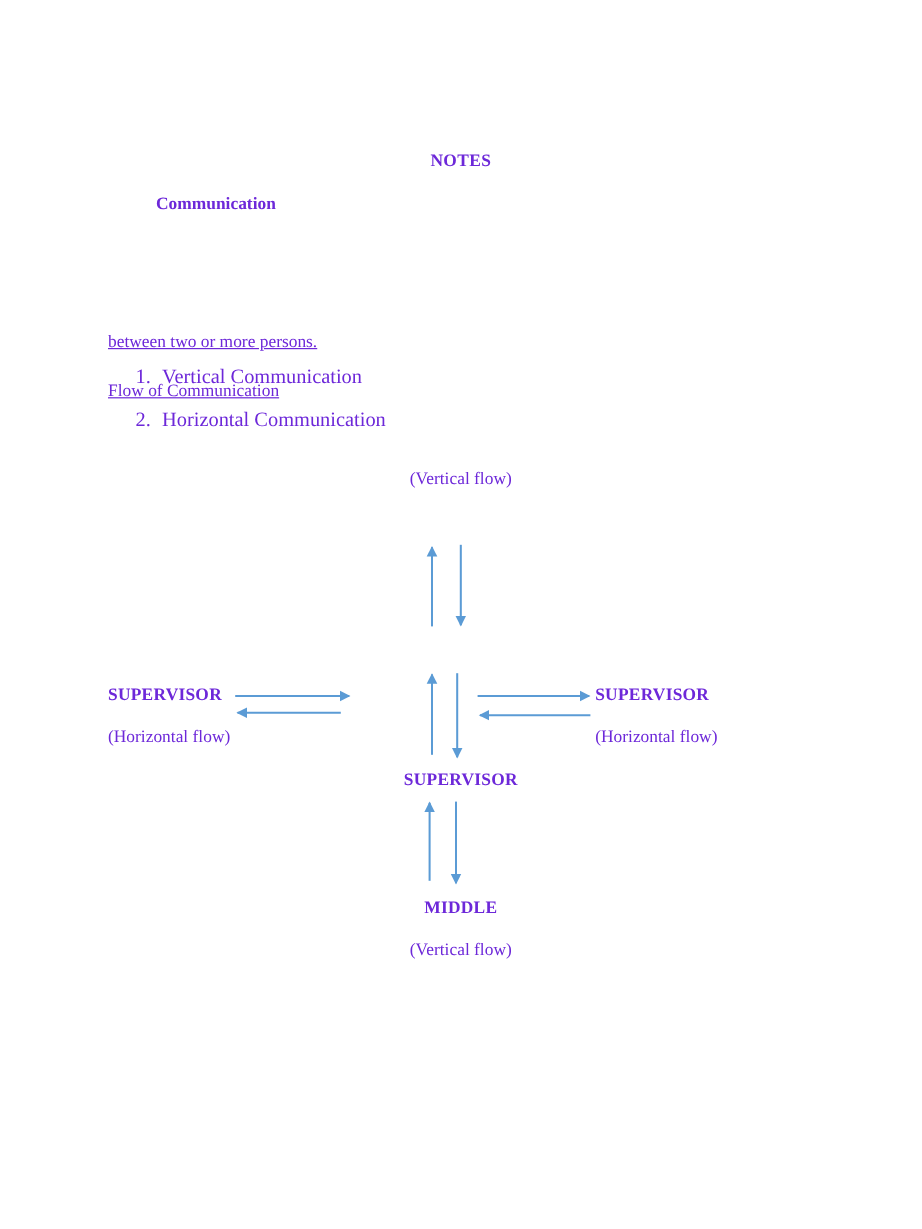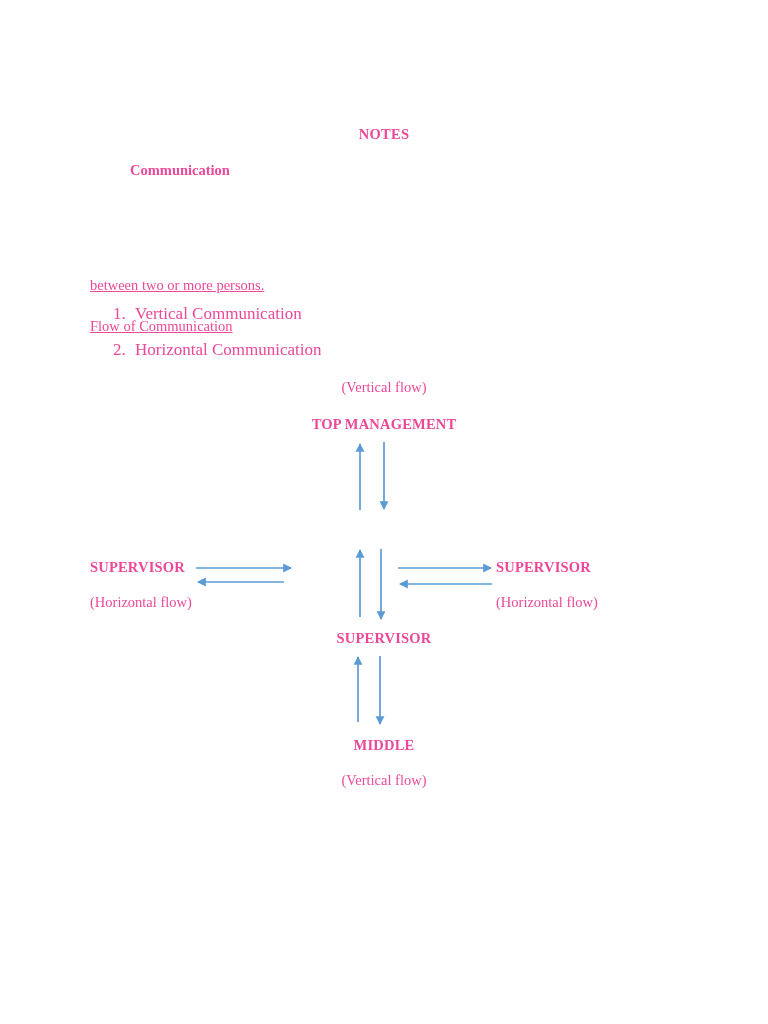--- a/index.html
+++ b/index.html
@@ -6,21 +6,21 @@
     margin: 0;
     padding: 0;
     background: #ffffff;
   }
   .page {
     position: relative;
     width: 768px;
     height: 1024px;
     background: #ffffff;
     font-family: "Liberation Serif", "DejaVu Serif", serif;
-    color: #ec4899;
+    color: #6d28d9;
     overflow: hidden;
   }
 
   
   .doc-title {
     position: absolute;
     left: 0;
     top: 126px;
     width: 768px;
     text-align: center;
@@ -56,21 +56,21 @@
     display: inline-block;
     width: 22px;
   }
   .li-1 { top: 304px; }
   .li-2 { top: 340px; }
 
   
   .diagram {
     position: absolute;
     left: 0;
-    top: 4px;
+    top: 16px;
     width: 768px;
     height: 778px;
   }
   .node {
     position: absolute;
     font-size: 14.5px;
     font-weight: bold;
     white-space: nowrap;
     letter-spacing: 0.2px;
   }
@@ -150,21 +150,20 @@
         <line x1="196" y1="564" x2="291" y2="564"></line>
         <line x1="284" y1="578" x2="198" y2="578"></line>
 
         <line x1="398" y1="564" x2="491" y2="564"></line>
         <line x1="492" y1="580" x2="400" y2="580"></line>
       </g>
     </svg>
 
     <div class="caption caption-center cap-top">(Vertical flow)</div>
 
-    <div class="node node-center n-top">TOP MANAGEMENT</div>
     <div class="node node-center n-sup-mid">SUPERVISOR</div>
     <div class="node node-center n-worker">MIDDLE</div>
 
     <div class="node n-sup-left">SUPERVISOR</div>
     <div class="node n-sup-right">SUPERVISOR</div>
 
     <div class="caption cap-h-left">(Horizontal flow)</div>
     <div class="caption cap-h-right">(Horizontal flow)</div>
 
     <div class="caption caption-center cap-bottom">(Vertical flow)</div>

